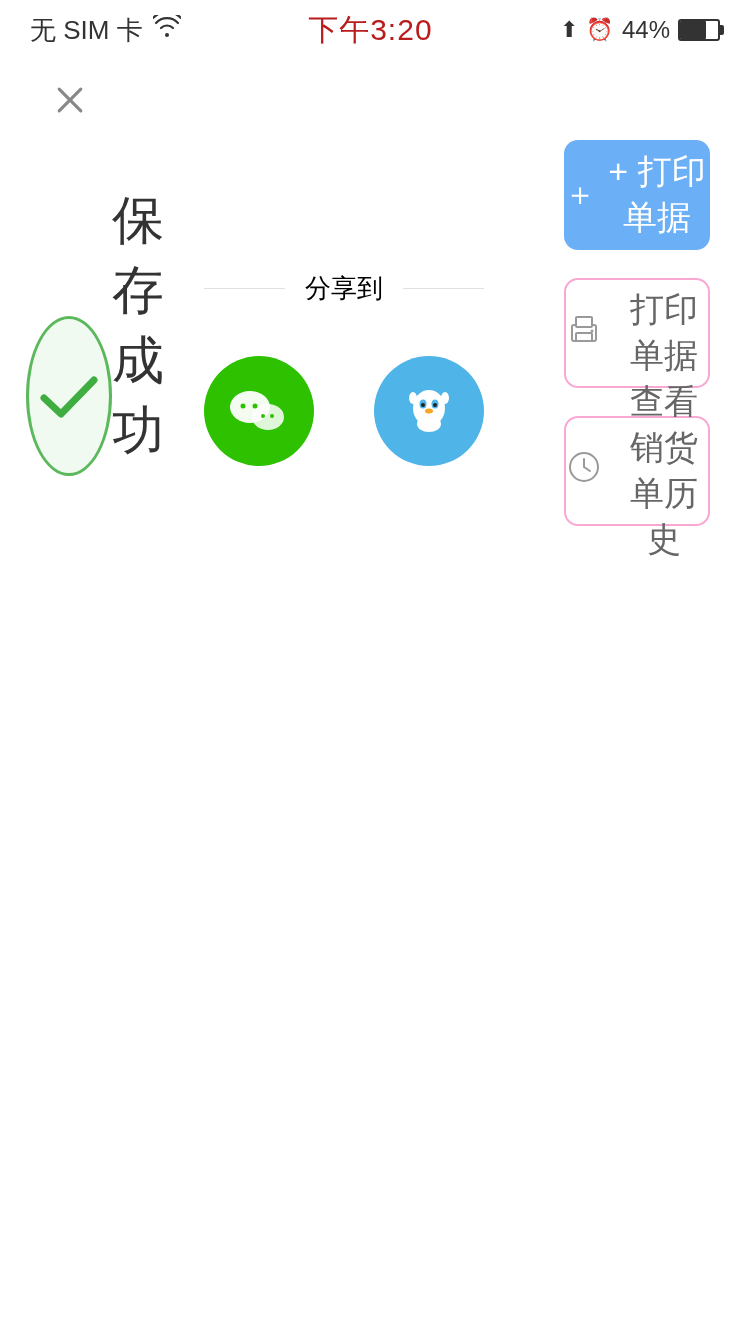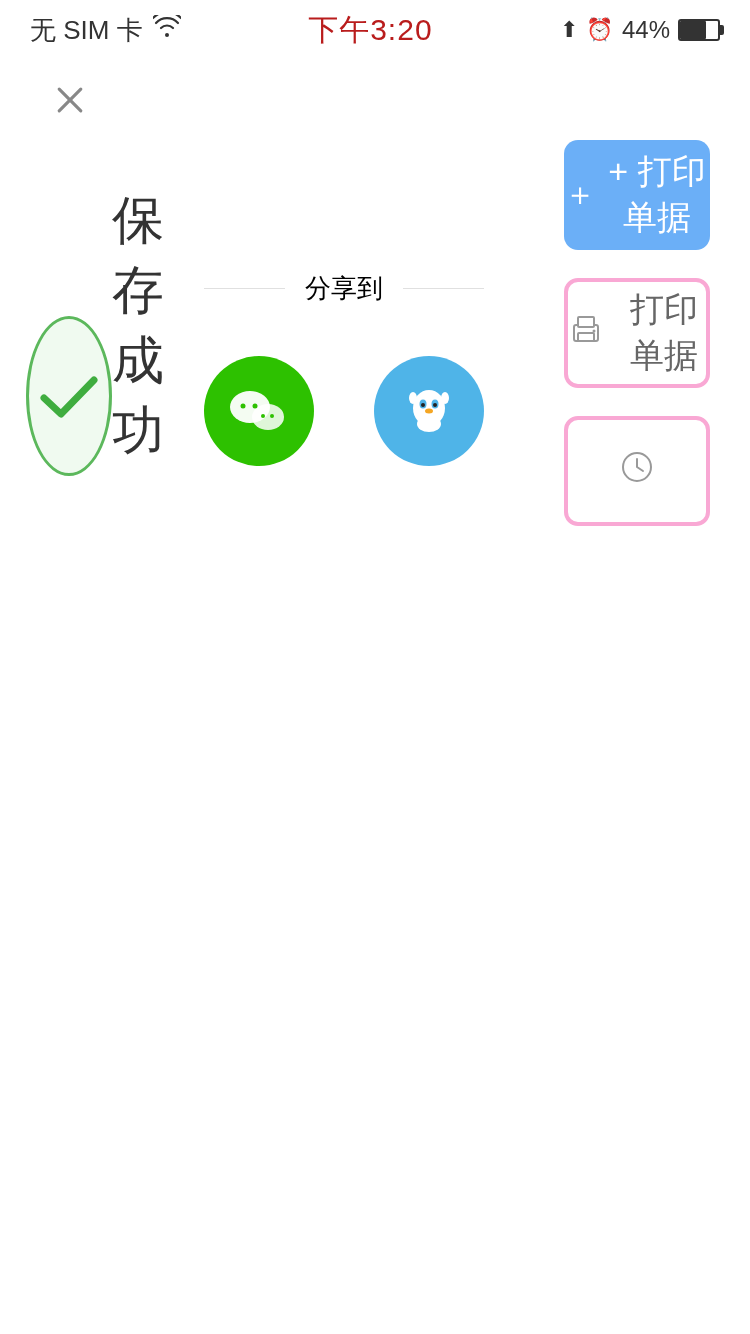--- a/index.html
+++ b/index.html
@@ -188,21 +188,21 @@
       gap: 18px;
       cursor: pointer;
     }
     .btn-primary {
       background: #6baff7;
       color: #ffffff;
     }
     .btn-secondary {
       background: #ffffff;
       color: #666;
-      border: 4px solid #f9a8d4;
+      border: 2px solid #f9a8d4;
     }
     .btn-icon {
       font-size: 32px;
     }
   </style>
 </head>
 <body>
 
 <div class="status-bar">
   <div class="status-left">
@@ -298,16 +298,17 @@
       </span>
       <span>打印单据</span>
     </button>
     <button class="action-btn btn-secondary">
       <span class="btn-icon">
         <svg width="36" height="36" viewBox="0 0 36 36" fill="none">
           <circle cx="18" cy="18" r="14" stroke="#999" stroke-width="2"></circle>
           <polyline points="18,10 18,18 24,22" stroke="#999" stroke-width="2" stroke-linecap="round" stroke-linejoin="round"></polyline>
         </svg>
       </span>
+      <span>查看销货单历史</span>
     </button>
   </div>
 
 </div>
 
 </body></html>

